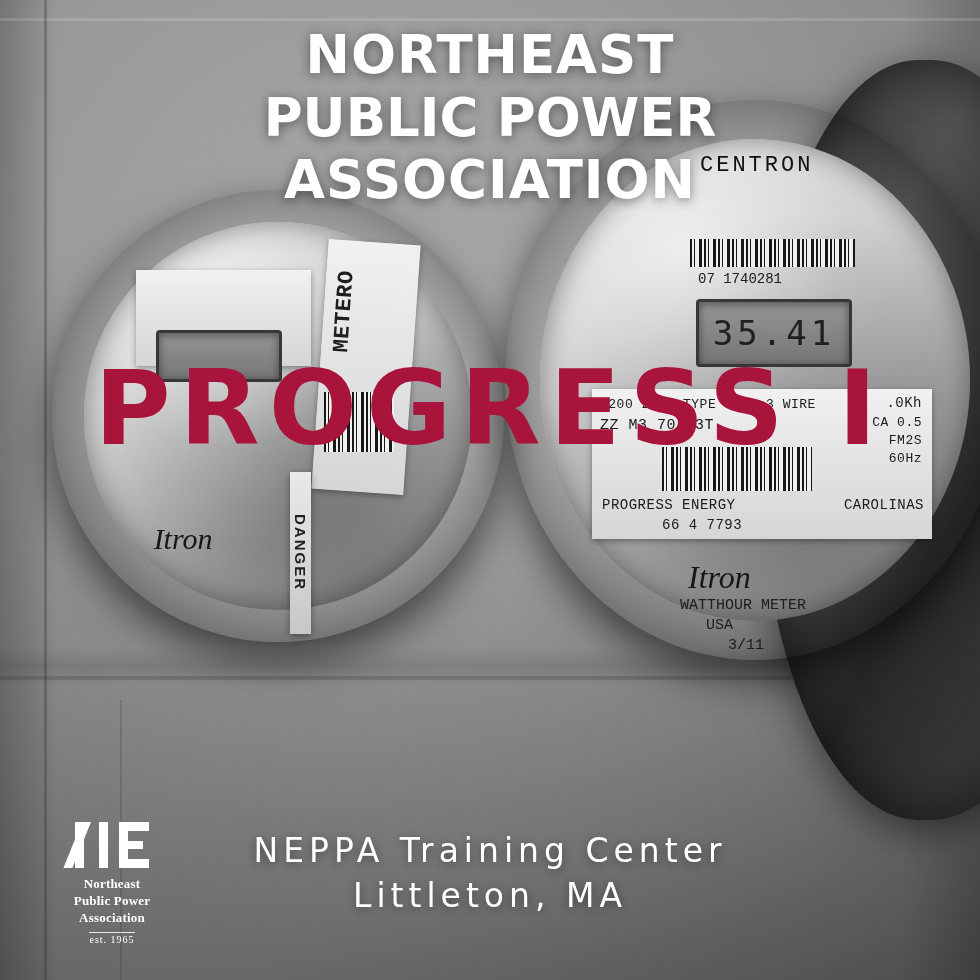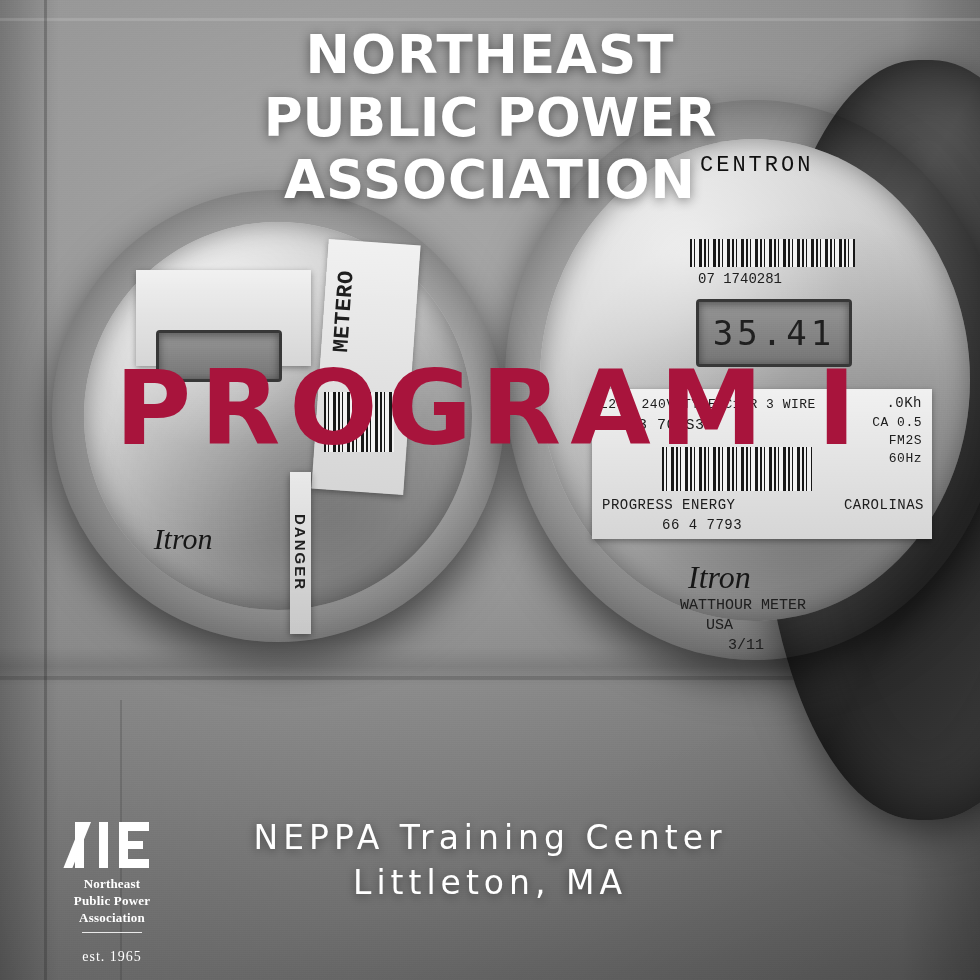--- a/index.html
+++ b/index.html
@@ -204,21 +204,21 @@
     font-size: 54px;
     font-weight: 300;
     letter-spacing: 2px;
     display: block;
   }
   .event-venue {
     font-size: 33px;
     font-weight: 400;
     letter-spacing: 5px;
     display: block;
-    margin-top: 10px;
+    margin-top: 23px;
   }
   .event-city {
     font-size: 33px;
     font-weight: 400;
     letter-spacing: 5px;
     display: block;
     margin-top: 6px;
   }
 
   
@@ -250,24 +250,24 @@
   .logo-name {
     font-family: "Liberation Serif", serif;
     font-weight: bold;
     font-size: 13px;
     line-height: 1.3;
     letter-spacing: 0.2px;
   }
   .logo-est {
     margin-top: 5px;
     font-family: "Liberation Serif", serif;
-    font-size: 14px;
+    font-size: 10px;
     letter-spacing: 1px;
     border-top: 1px solid rgba(255,255,255,0.85);
-    padding-top: 16px;
+    padding-top: 1px;
     display: inline-block;
     text-align: center;
   }
 </style>
 </head>
 <body>
 
 <div class="poster">
 
   <div class="photo">
@@ -327,21 +327,21 @@
     <div class="grain"></div>
   </div>
 
   <div class="org-title">
     <div class="l1">NORTHEAST</div>
     <div class="l2">PUBLIC POWER</div>
     <div class="l3">ASSOCIATION</div>
   </div>
 
   <div class="program-title">
-    <span class="pl1">PROGRAM I</span>
+    <span class="pl1">PROGRESS I</span>
   </div>
 
   <div class="event-block">
     <span class="event-venue">NEPPA Training Center</span>
     <span class="event-city">Littleton, MA</span>
   </div>
 
   <div class="logo">
     <div class="logo-mark">
       <span class="bar lm-n-l"></span>

